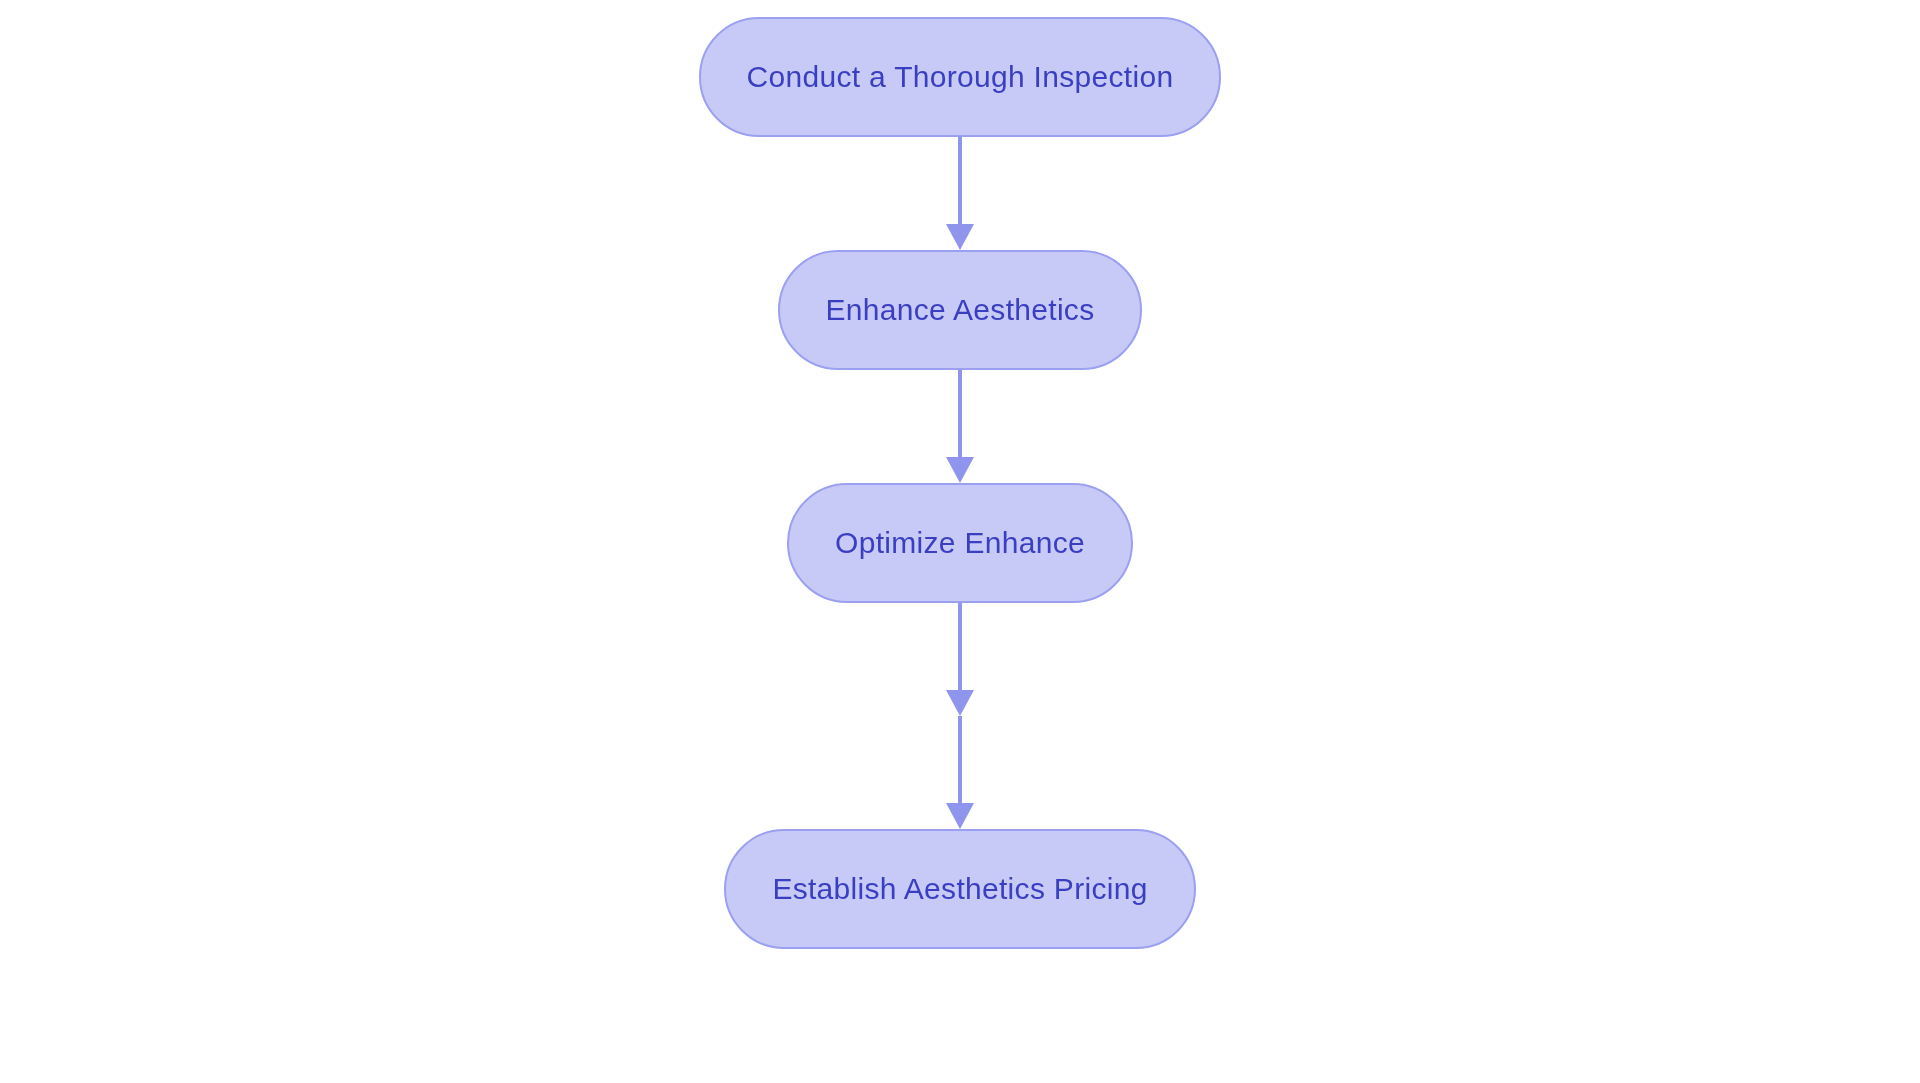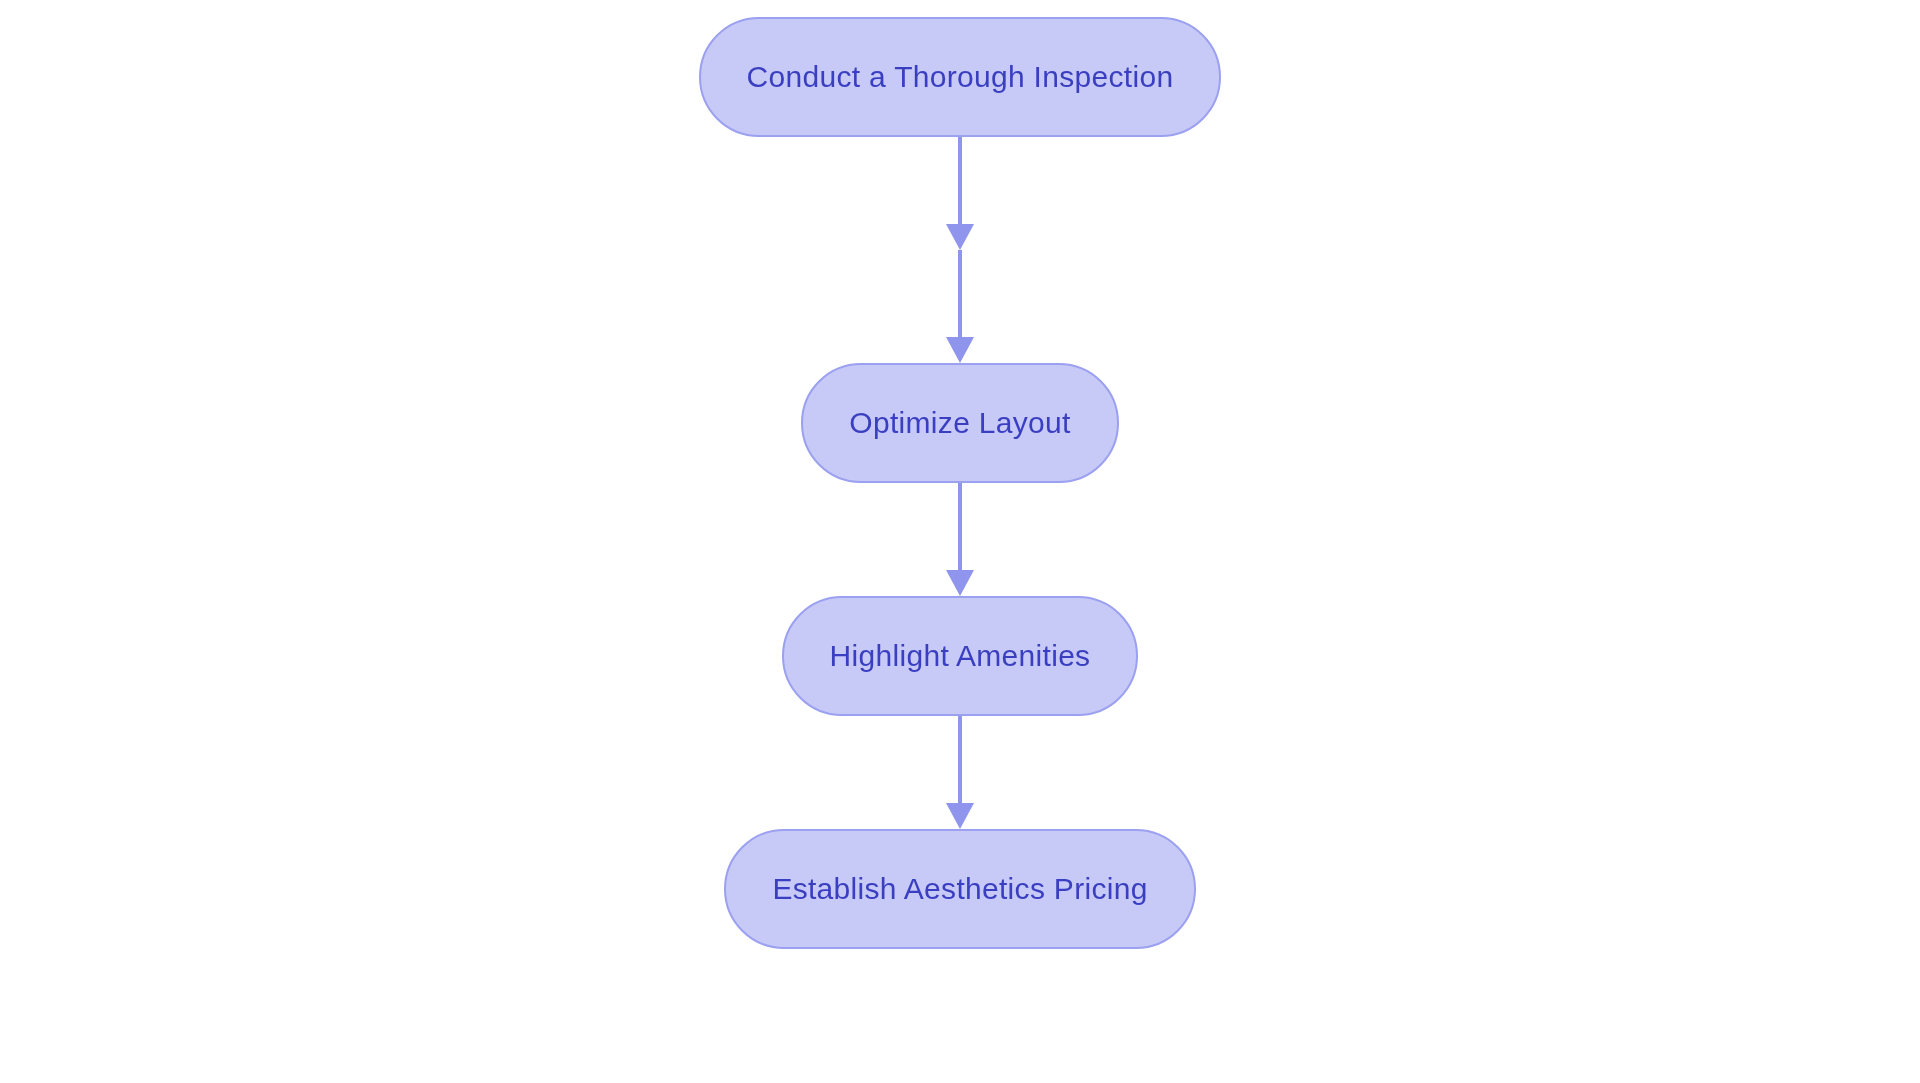--- a/index.html
+++ b/index.html
@@ -73,38 +73,38 @@
   <div class="flow" id="flow">
   <div class="node">
     <span class="node-label">Conduct a Thorough Inspection</span>
   </div>
 
   <div class="arrow">
     <div class="arrow-line"></div>
     <div class="arrow-head"></div>
   </div>
 
-
-  <div class="arrow">
-    <div class="arrow-line"></div>
-    <div class="arrow-head"></div>
-  </div>
-
   <div class="node">
-    <span class="node-label">Optimize Layout</span>
+    <span class="node-label">Enhance Aesthetics</span>
   </div>
 
   <div class="arrow">
     <div class="arrow-line"></div>
     <div class="arrow-head"></div>
   </div>
 
   <div class="node">
-    <span class="node-label">Highlight Amenities</span>
+    <span class="node-label">Optimize Enhance</span>
   </div>
+
+  <div class="arrow">
+    <div class="arrow-line"></div>
+    <div class="arrow-head"></div>
+  </div>
+
 
   <div class="arrow">
     <div class="arrow-line"></div>
     <div class="arrow-head"></div>
   </div>
 
   <div class="node">
     <span class="node-label">Establish Aesthetics Pricing</span>
   </div>
 </div>

